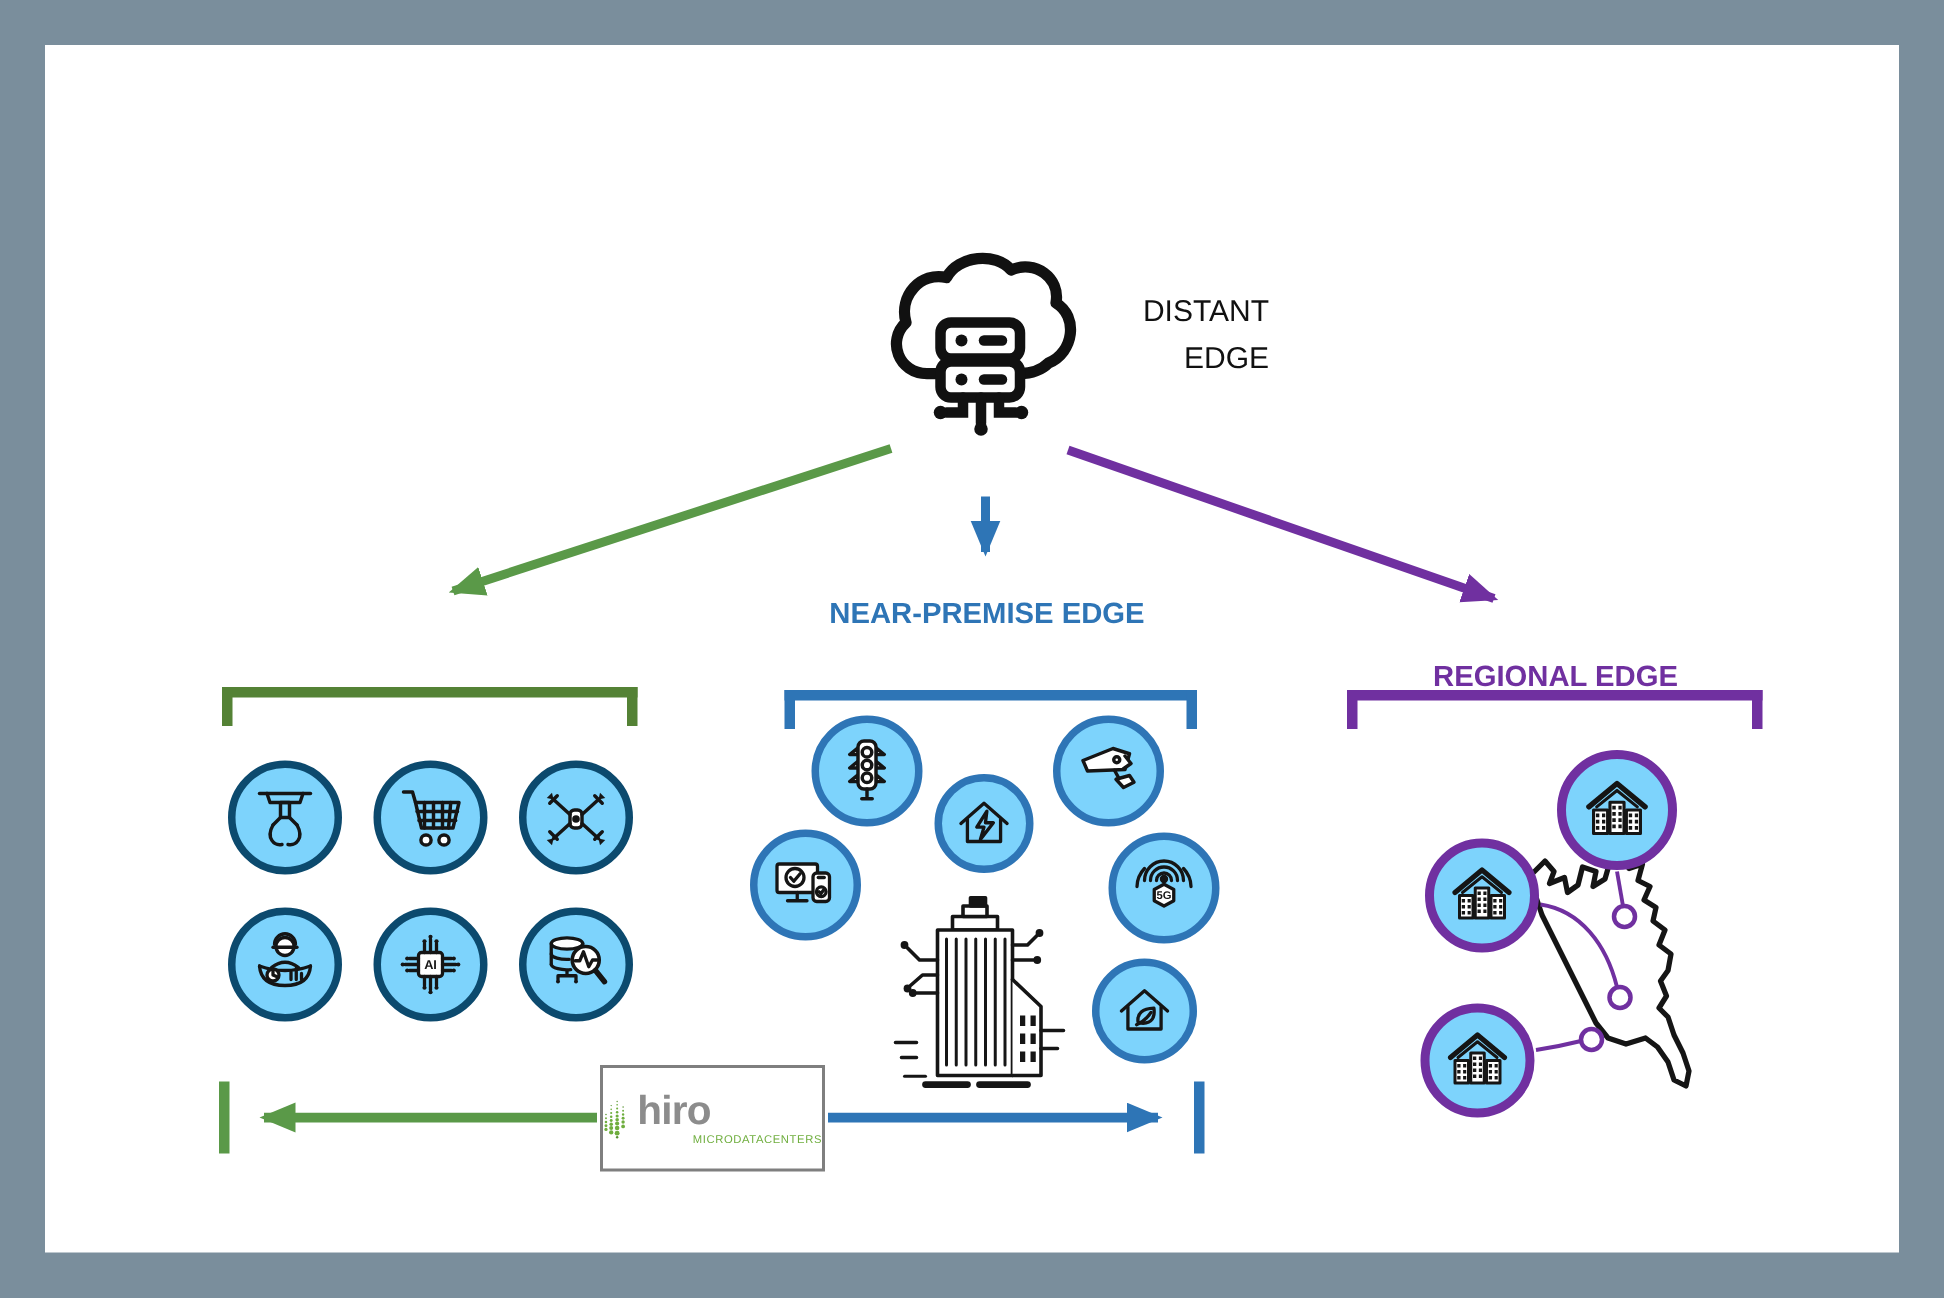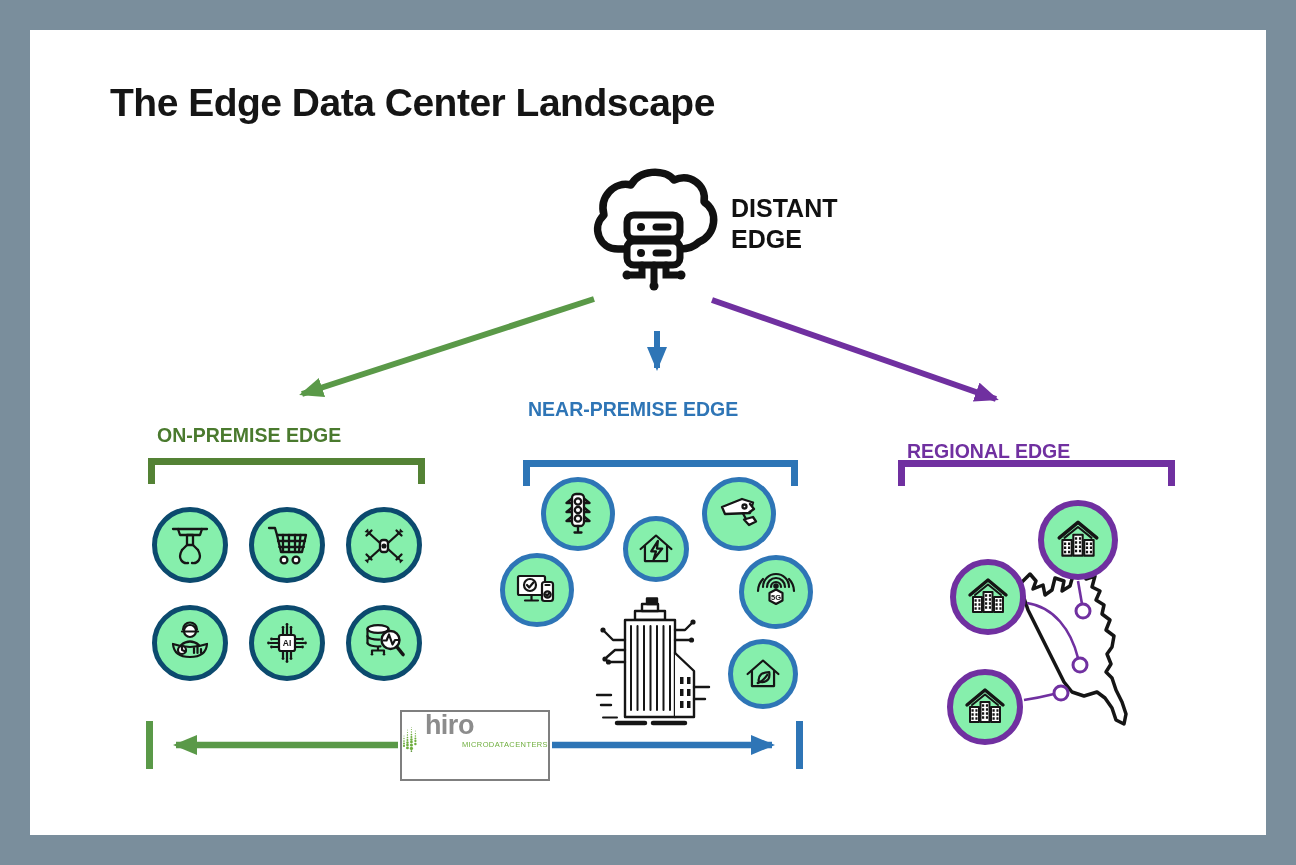--- a/index.html
+++ b/index.html
@@ -1,48 +1,47 @@
 <!DOCTYPE html>
 <html><head>
 <meta charset="utf-8">
 <style>
   html,body{margin:0;padding:0;}
   body{background:#7A8E9C;font-family:"Liberation Sans",sans-serif;}
   .frame{position:relative;width:1296px;height:865px;background:#7A8E9C;overflow:hidden;}
   .canvas{position:absolute;left:30px;top:30px;width:1236px;height:805px;background:#FFFFFF;}
   .abs{position:absolute;}
   .title{left:110px;top:81px;font-size:39px;font-weight:bold;color:#151515;letter-spacing:-0.5px;white-space:nowrap;}
-  .cloud-label{left:731px;top:193px;width:115px;text-align:left;font-weight:bold;font-size:25px;color:#111;line-height:31px;}
-  .branch-label{font-weight:bold;font-size:19.5px;line-height:26px;white-space:nowrap;}
+  .cloud-label{left:731px;top:193px;width:115px;text-align:right;font-weight:normal;font-size:20px;color:#111;line-height:31px;}
+  .branch-label{font-weight:bold;font-size:19.5px;text-align:center;line-height:26px;white-space:nowrap;}
   .lbl-green{color:#4A7A2E;}
   .lbl-blue{color:#2E75B6;}
   .lbl-purple{color:#7030A0;}
   .bracket{position:absolute;box-sizing:border-box;height:26px;border-style:solid;border-width:7px 7px 0 7px;background:transparent;}
   .bk-green{border-color:#548235;}
   .bk-blue{border-color:#2E75B6;}
   .bk-purple{border-color:#7030A0;}
-  .badge{position:absolute;background:#86efac;border-radius:50%;box-sizing:border-box;display:flex;align-items:center;justify-content:center;z-index:4;}
+  .badge{position:absolute;background:#7dd3fc;border-radius:50%;box-sizing:border-box;display:flex;align-items:center;justify-content:center;z-index:4;}
   .bd-g{border:5px solid #0c4a6e;}
   .bd-b{border:5px solid #2E75B6;}
   .bd-p{border:6px solid #7030A0;}
   .overlay{left:0;top:0;z-index:2;pointer-events:none;}
   .artz{z-index:1;}
-  .logo-box{left:400px;top:710px;width:150px;height:71px;background:#fff;border:2px solid #7F7F7F;display:flex;justify-content:center;gap:6px;z-index:5;box-sizing:border-box;}
+  .logo-box{left:400px;top:710px;width:150px;height:71px;background:#fff;border:2px solid #7F7F7F;display:flex;align-items:center;justify-content:center;gap:6px;z-index:5;box-sizing:border-box;}
   .logo-text{display:flex;flex-direction:column;line-height:1;}
   .logo-brand{font-size:27px;font-weight:bold;color:#8C8C8C;letter-spacing:-0.5px;}
   .logo-tagline{font-size:7.5px;font-weight:normal;color:#6FAE3E;letter-spacing:0.4px;margin-top:2px;margin-left:37px;}
   svg text{font-family:"Liberation Sans",sans-serif;}
 </style>
 </head>
 <body>
 
 <div class="frame">
   <div class="canvas"></div>
 
-  <div class="abs title">The Edge Data Center Landscape</div>
 
   <svg class="abs artz" style="left:583px;top:165px" width="142" height="150" viewBox="0 0 142 150">
     <path d="M35,84 C16,84 8,62 21,50 C16,32 31,16 48,20 C56,5 81,3 91,15 C107,8 124,20 121,37 C136,46 133,70 116,77 C111,82 104,84 97,84 Z" fill="#fff" stroke="#111" stroke-width="7.5" stroke-linejoin="round"></path>
     <g stroke="#111" stroke-width="7" fill="#fff" stroke-linejoin="round">
       <rect x="44" y="50" width="53" height="24" rx="7"></rect>
       <rect x="44" y="76" width="53" height="24" rx="7"></rect>
     </g>
     <g stroke="#111" stroke-width="7" stroke-linecap="round" fill="none">
       <line x1="73" y1="62" x2="85" y2="62"></line>
       <line x1="73" y1="88" x2="85" y2="88"></line>
@@ -57,21 +56,20 @@
         <circle cx="71" cy="121" r="4.5"></circle>
         <circle cx="98" cy="110" r="4.5"></circle>
     </g>
   </svg>
 
   <div class="abs cloud-label">
     <div>DISTANT</div>
     <div>EDGE</div>
   </div>
 
-  <div class="abs branch-label lbl-green" style="left:157px;top:422px;width:260px">ON-PREMISE EDGE</div>
   <div class="abs branch-label lbl-blue" style="left:528px;top:396px;width:260px">
     <div>NEAR-PREMISE EDGE</div>
   </div>
   <div class="abs branch-label lbl-purple" style="left:907px;top:438px;width:260px">REGIONAL EDGE</div>
 
   <div class="bracket bk-green" style="left:148px;top:458px;width:277px"></div>
   <div class="bracket bk-blue" style="left:523px;top:460px;width:275px"></div>
   <div class="bracket bk-purple" style="left:898px;top:460px;width:277px"></div>
 
   <div class="badge bd-g" style="left:152px;top:507px;width:76px;height:76px">

